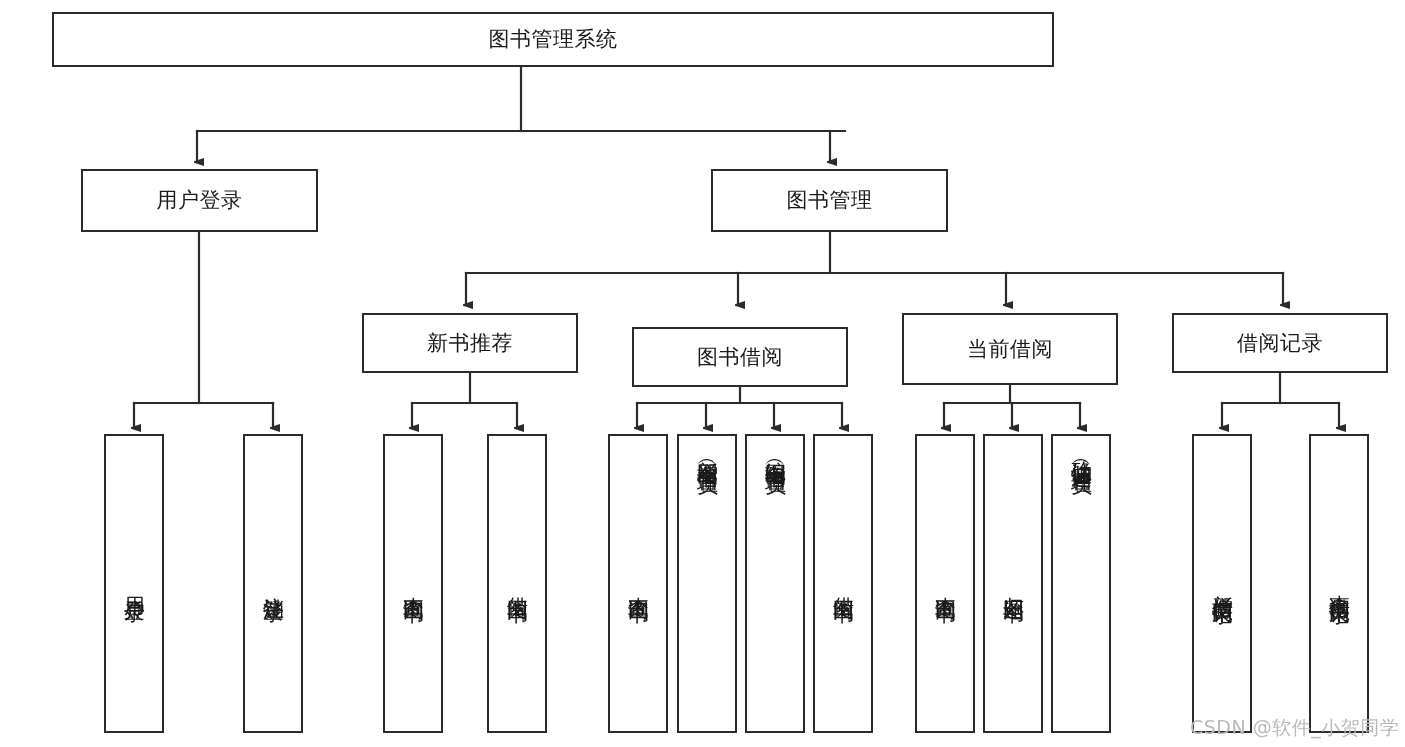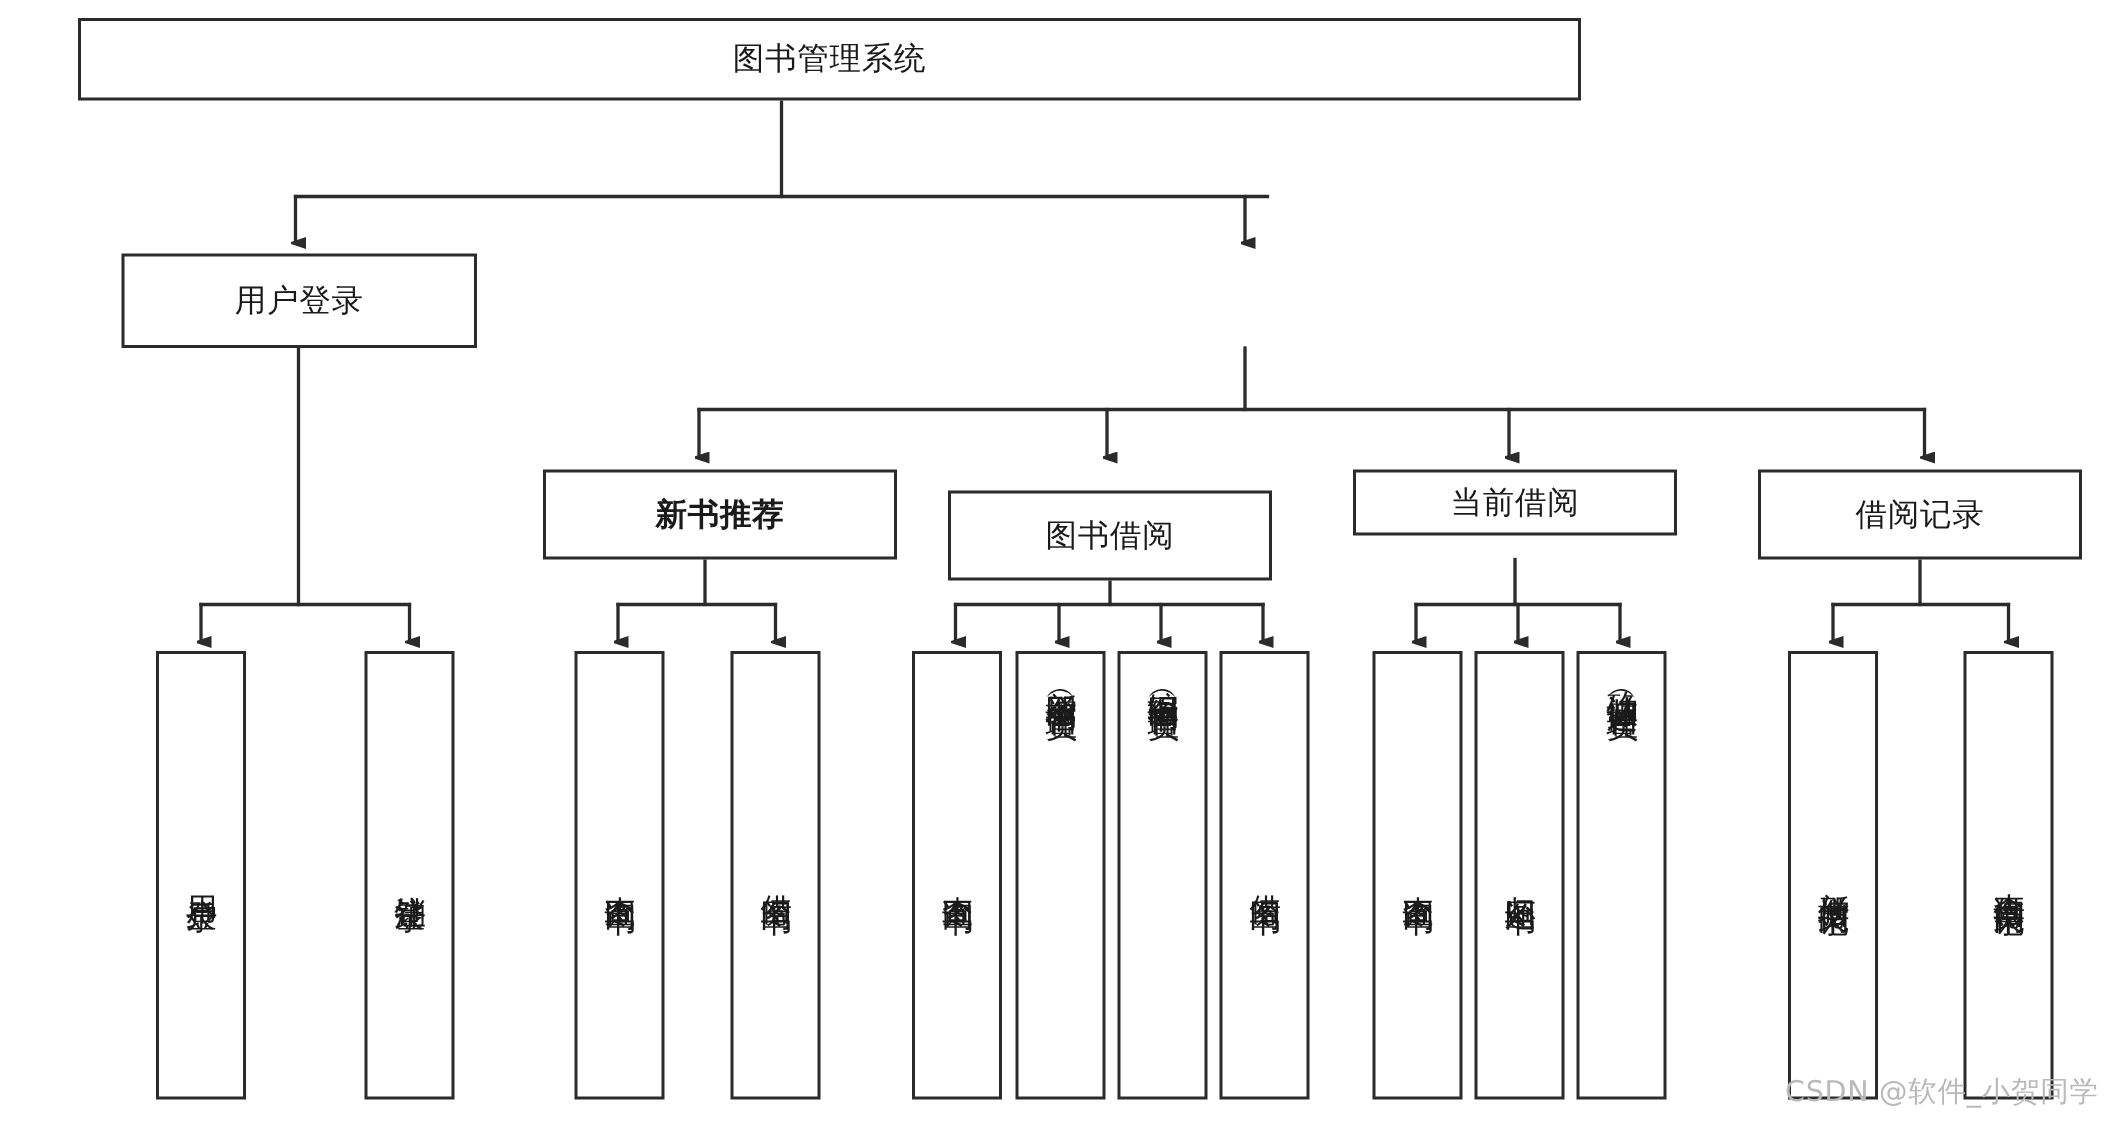--- a/index.html
+++ b/index.html
@@ -123,28 +123,31 @@
     </g>
   </svg>
 
   <div class="node" style="left:20px; top:12px; width:1002px; height:55px;margin-left:32px;">
     <span class="node-label">图书管理系统</span>
   </div>
 
   <div class="node" style="left:81px; top:169px; width:237px; height:63px;">
     <span class="node-label">用户登录</span>
   </div>
+  <div class="node" style="left:711px; top:169px; width:237px; height:63px;">
+    <span class="node-label">图书管理</span>
+  </div>
 
-  <div class="node" style="left:362px; top:313px; width:236px; height:60px;font-weight:bold;">
+  <div class="node" style="left:362px; top:313px; width:216px; height:60px;">
     <span class="node-label">新书推荐</span>
   </div>
   <div class="node" style="left:632px; top:313px; width:216px; height:60px;margin-top:14px;">
     <span class="node-label">图书借阅</span>
   </div>
-  <div class="node" style="left:902px; top:313px; width:216px; height:44px;">
+  <div class="node" style="left:902px; top:313px; width:216px; height:72px;">
     <span class="node-label">当前借阅</span>
   </div>
   <div class="node" style="left:1172px; top:313px; width:216px; height:60px;">
     <span class="node-label">借阅记录</span>
   </div>
 
   <div class="node leaf centered" style="left:104px; top:434px; width:60px; height:299px;">
     <span class="node-label">用户登录</span>
   </div>
   <div class="node leaf centered" style="left:243px; top:434px; width:60px; height:299px;">

